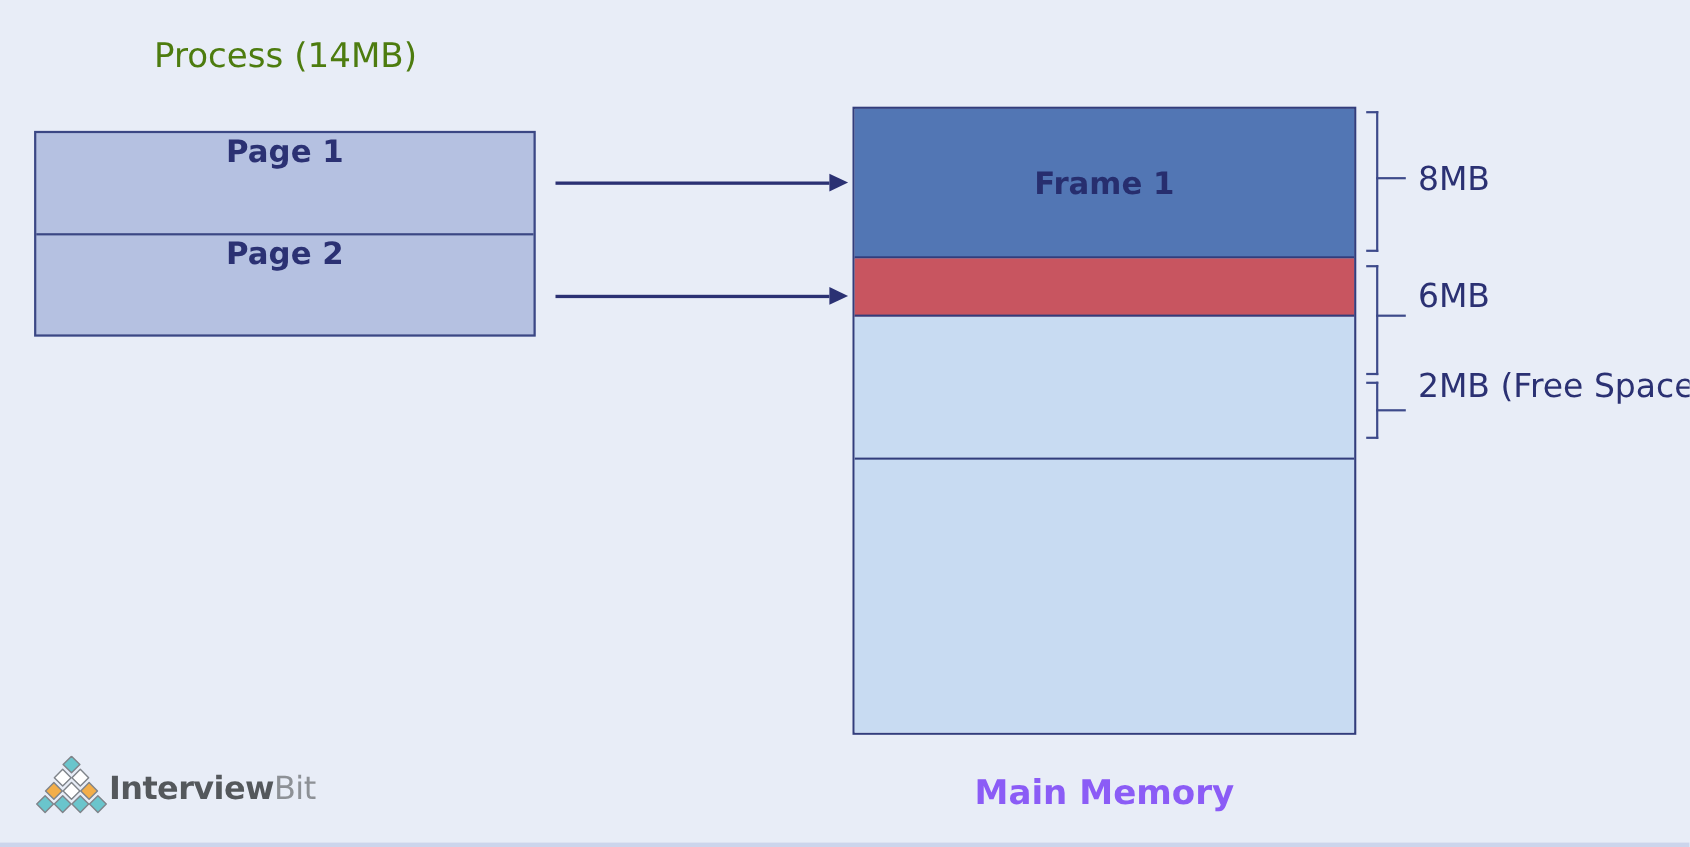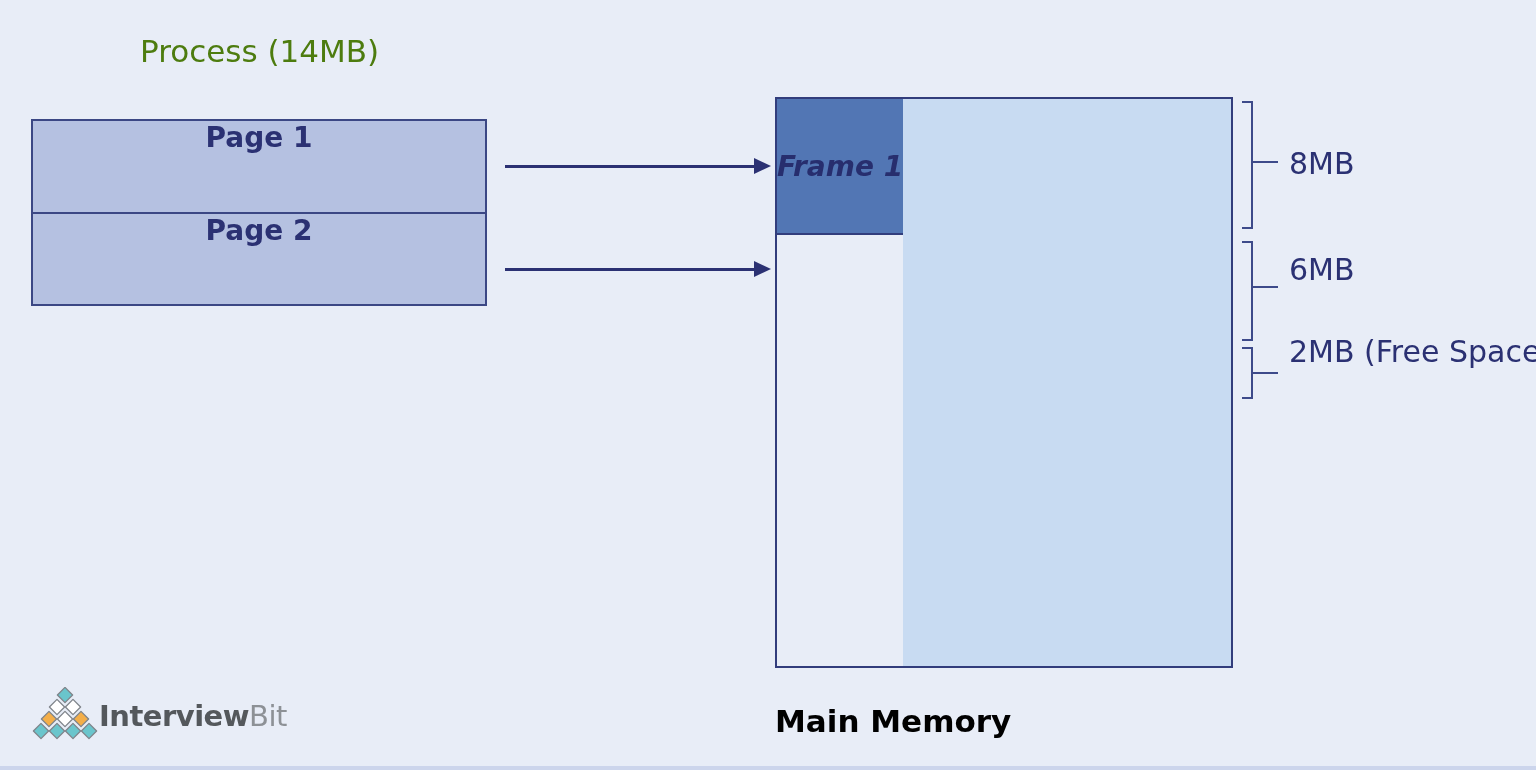--- a/index.html
+++ b/index.html
@@ -53,42 +53,42 @@
   }
   .arrow.a1 { top: 165px; }
   .arrow.a2 { top: 268px; }
 
   
   .memory-box {
     position: absolute;
     left: 775px; top: 97px;
     width: 458px; height: 571px;
     border: 2px solid #323d7c;
-    display: flex;  font-style: italic;
+    display: flex; flex-direction: column;
   }
   .mem-section {
     display: flex; align-items: center; justify-content: center;
     font-size: 28px; font-weight: 600;
     color: #272e6e;
   }
   .mem-frame { background: #5276b4; border-bottom: 2px solid #323d7c; }
   .mem-free  { background: #c85560; border-bottom: 2px solid #323d7c; }
   .mem-empty { background: #c8dbf2; border-bottom: 2px solid #323d7c; }
   .s1 { height: 136px; }
   .s2 { height: 106px; }
   .s3 { height: 53px; }
   .s4 { height: 130px; }
   .s5 { flex: 1; border-bottom: none !important; }
 
   .memory-caption {
     position: absolute;
     left: 775px; top: 703px; width: 458px;
-    text-align: left;
+    text-align: center;
     font-size: 31px; font-weight: 700;
-    color: #000000;
+    color: #8b5cf6;
   }
 
   
   .bracket {
     position: absolute;
     left: 1242px; width: 11px;
     border-top: 2px solid #3d4a8a;
     border-right: 2px solid #3d4a8a;
     border-bottom: 2px solid #3d4a8a;
   }

